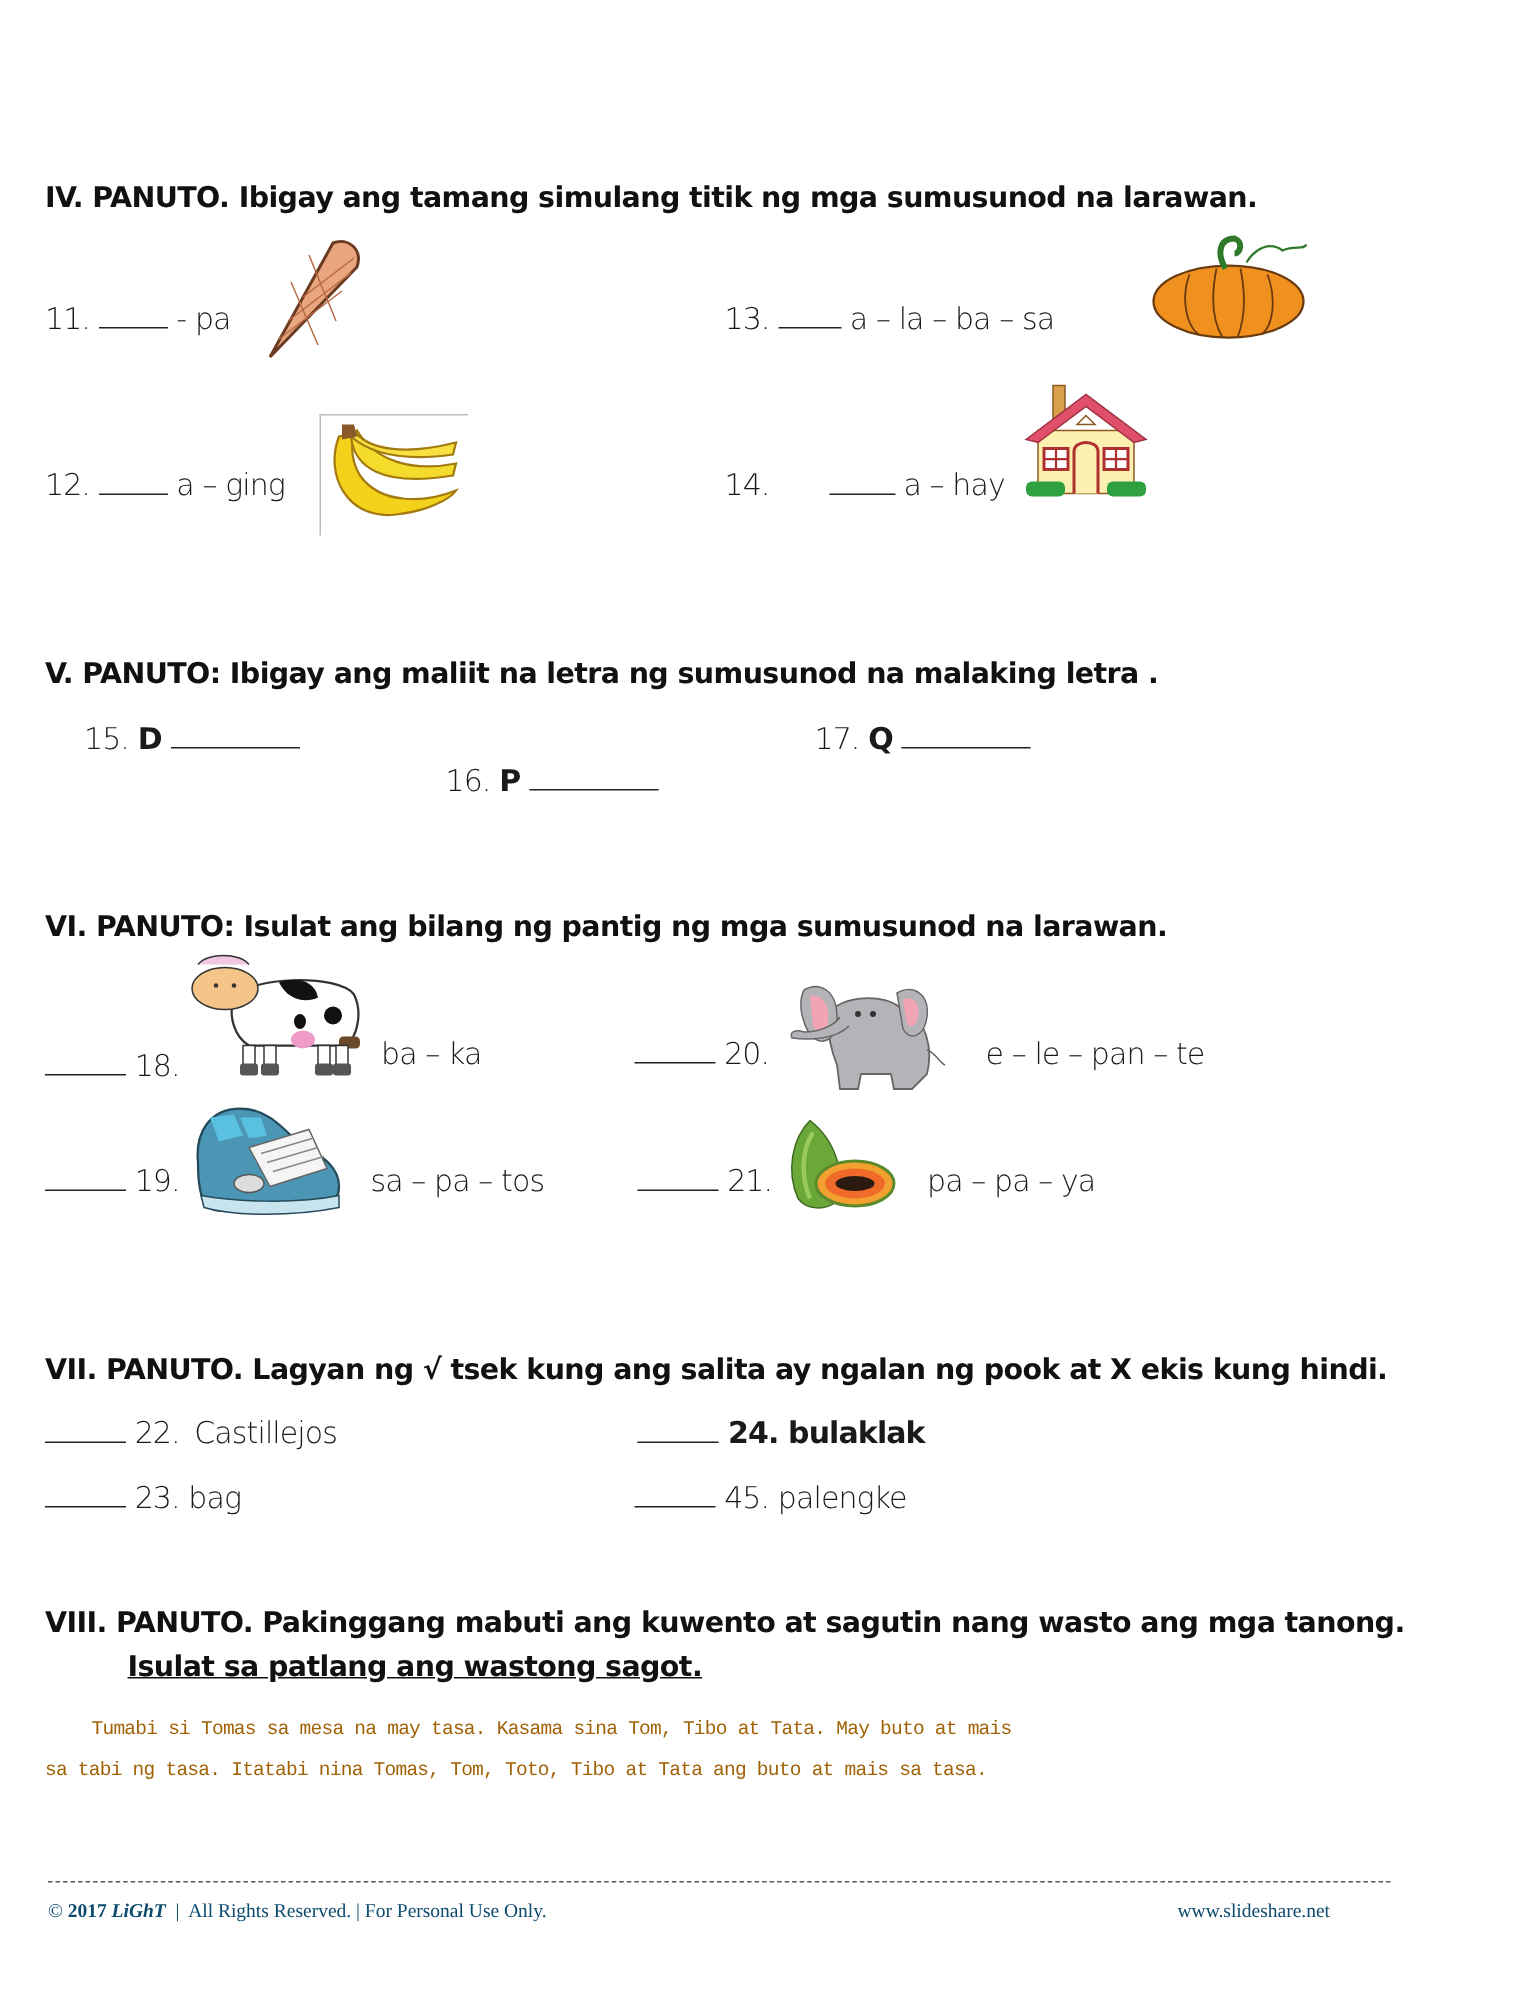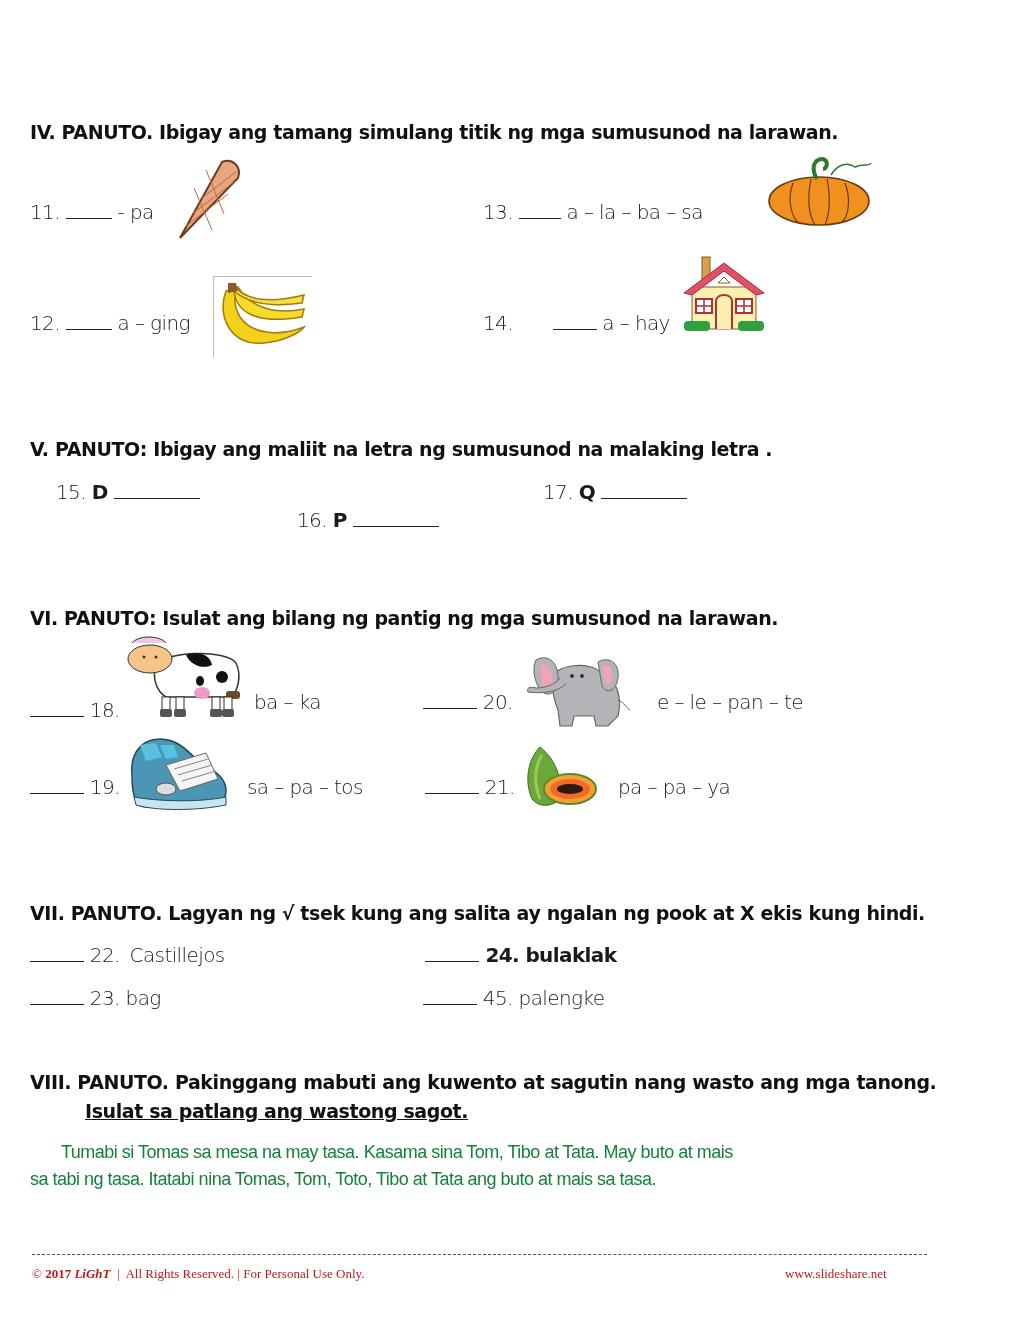--- a/index.html
+++ b/index.html
@@ -2,22 +2,22 @@
 <html><head>
 <meta charset="utf-8">
 <style>
   html, body { margin:0; padding:0; background:#ffffff; }
   body { width:1024px; height:1326px; position:relative; overflow:hidden; font-family:"DejaVu Sans", sans-serif; color:#111; }
   .abs { position:absolute; }
   .heading { font-family:"DejaVu Sans", sans-serif; font-weight:bold; font-size:19px; letter-spacing:-0.4px; white-space:nowrap; color:#111; }
   .item { font-family:"DejaVu Sans", sans-serif; font-size:20px; letter-spacing:-0.6px; white-space:nowrap; color:#1a1a1a; font-weight:300; }
   .item b { font-weight:bold; }
   .blank { display:inline-block; border-bottom:1.5px solid #222; height:1px; vertical-align:baseline; }
-  .para { font-family:Liberation Sans, sans-serif; font-size:18px; letter-spacing:-0.5px; line-height:27px; color:#15803d; }
-  .footer { font-family:"Liberation Serif", serif; font-size:13px; color:#b91c1c; white-space:nowrap; }
+  .para { font-family:Liberation Mono, monospace; font-size:13px; letter-spacing:-0.5px; line-height:27px; color:#a16207; }
+  .footer { font-family:"Liberation Serif", serif; font-size:13px; color:#0c4a6e; white-space:nowrap; }
   svg { display:block; }
 </style>
 </head>
 <body>
 
 <div class="abs heading" style="left:30px;top:121px;">IV. PANUTO. Ibigay ang tamang simulang titik ng mga sumusunod na larawan.</div>
 
 <div class="abs item" style="left:30px;top:200px;">
   <span>11.</span>
   <span class="blank" style="width:46px;"></span>

